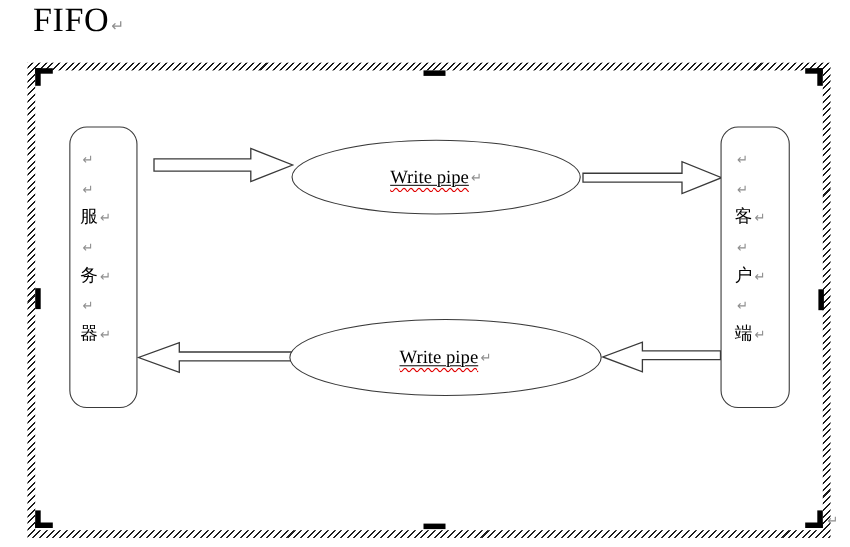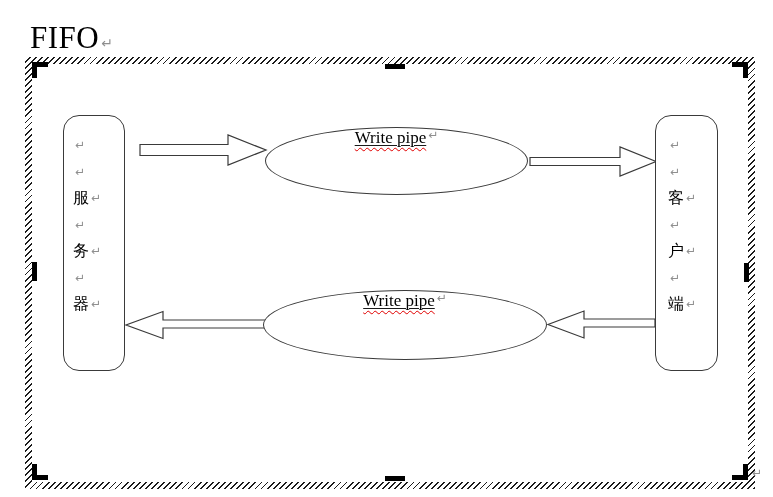--- a/index.html
+++ b/index.html
@@ -3,21 +3,21 @@
 <meta charset="utf-8">
 <style>
   html,body{margin:0;padding:0;}
   body{
     width:773px;height:497px;position:relative;background:#ffffff;
     font-family:"Liberation Serif", serif;overflow:hidden;
   }
   
   .doc-title{
     position:absolute;left:30px;top:1px;font-size:31px;line-height:1.1;
-    color:#000;letter-spacing:0.5px;white-space:nowrap;margin-top:20px;
+    color:#000;letter-spacing:0.5px;white-space:nowrap;
   }
   .ret{
     font-family:"DejaVu Sans", sans-serif;color:#8f8f8f;font-size:12px;
     margin-left:2px;vertical-align:baseline;
   }
   .doc-title .ret{font-size:14px;}
   
   .canvas{
     position:absolute;left:25px;top:57px;width:730px;height:432px;
     background:repeating-linear-gradient(135deg,#ffffff 0px,#ffffff 3px,#1c1c1c 3px,#1c1c1c 4.3px);
@@ -43,21 +43,21 @@
   }
   .rbox.server{left:63px;top:115px;width:62px;height:256px;padding-left:9px;}
   .rbox.client{left:655px;top:115px;width:63px;height:256px;padding-left:12px;}
   .vline{height:26.5px;display:flex;align-items:center;}
   .vline .cjk{
     font-size:16px;color:#000;line-height:1;
     font-family:"Liberation Serif","DejaVu Sans",serif;
   }
   .ellipse{
     position:absolute;box-sizing:border-box;border:1.3px solid #3a3a3a;
-    border-radius:50%;background:#fff;display:flex;justify-content:center;
+    border-radius:50%;background:#fff;display:flex;align-items:center;justify-content:center;
   }
   .ellipse.write{left:265px;top:127px;width:263px;height:68px;}
   .ellipse.read{left:263px;top:290px;width:284px;height:70px;}
   .pipe-label{font-size:17px;color:#000;white-space:nowrap;}
   .spell{
     text-decoration-line:underline;text-decoration-style:wavy;
     text-decoration-color:#e00000;text-decoration-thickness:1px;
     text-underline-offset:4px;
   }
   .uline{

